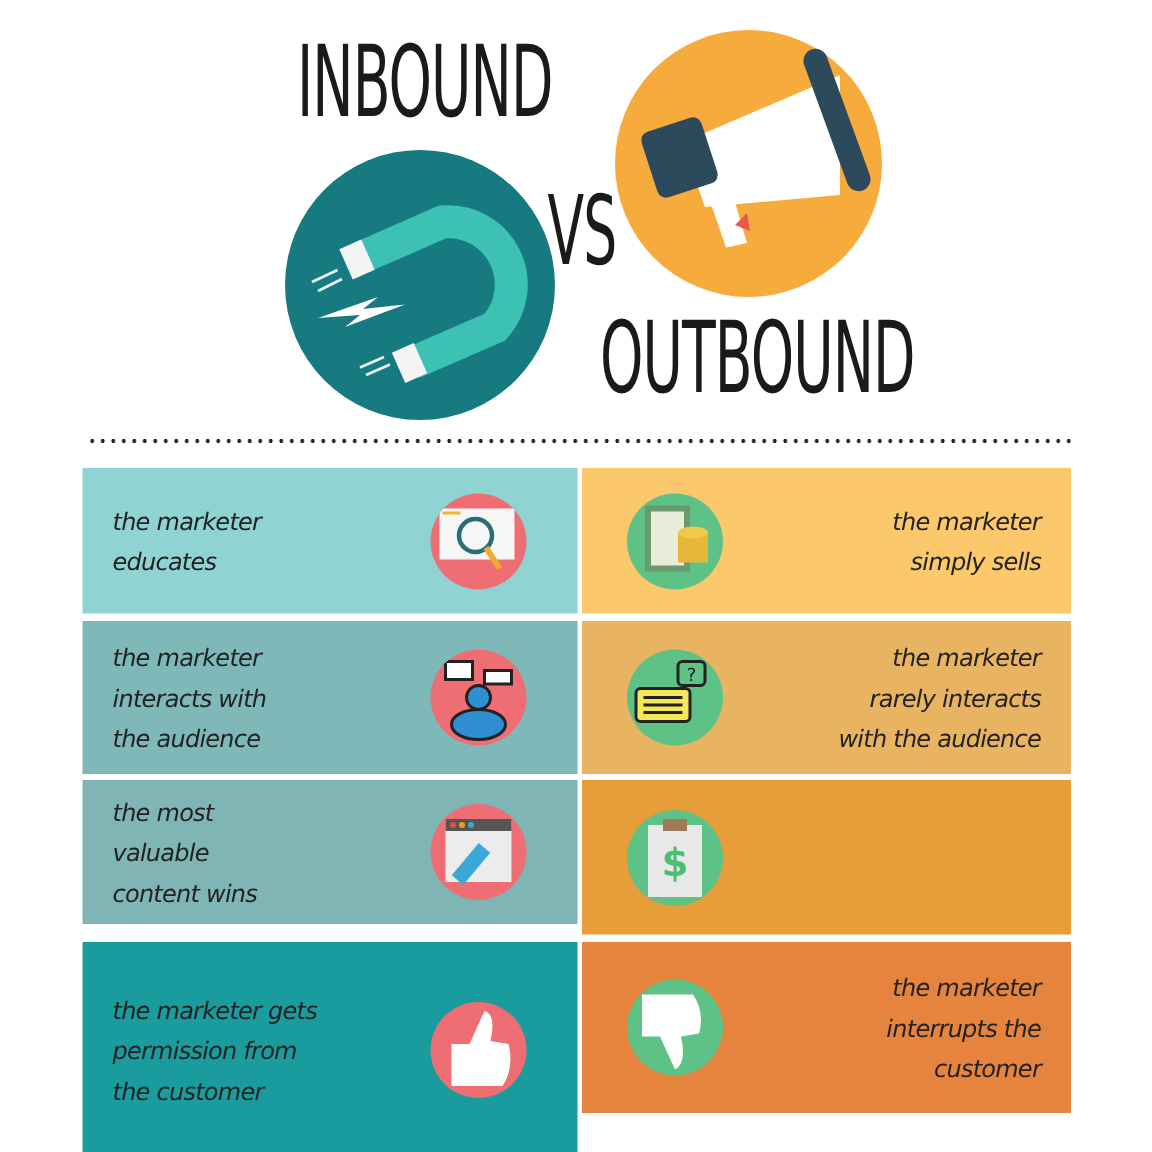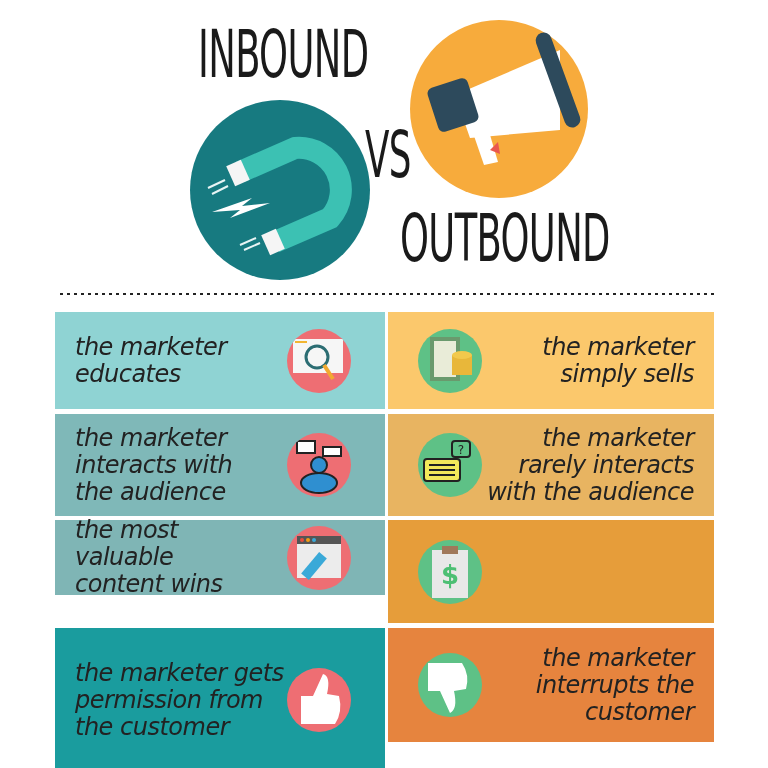--- a/index.html
+++ b/index.html
@@ -6,21 +6,21 @@
   body { width: 768px; height: 768px; background: #ffffff; position: relative; overflow: hidden; font-family: "DejaVu Sans", sans-serif; }
   .title { position: absolute; font-family: "DejaVu Sans Condensed", "DejaVu Sans", sans-serif; font-weight: normal; color: #1a1a1a; letter-spacing: -1px; transform: scaleX(0.62); transform-origin: left top; }
   #title-inbound { left: 198px; top: 16px; font-size: 66px; }
   #title-vs { left: 365px; top: 118px; font-size: 64px; }
   #title-outbound { left: 400px; top: 200px; font-size: 66px; }
   .circle { position: absolute; border-radius: 50%; }
   #magnet-circle { left: 190px; top: 100px; width: 180px; height: 180px; background: #177a80; }
   #mega-circle { left: 410px; top: 20px; width: 178px; height: 178px; background: #f7ab3c; }
   .dots { position: absolute; left: 58px; top: 292px; width: 656px; height: 4px; background-image: radial-gradient(circle, #222 1.2px, transparent 1.4px); background-size: 7px 4px; }
   .panel { position: absolute; display: flex; align-items: center; }
-  .panel .txt { font-family: "DejaVu Sans", sans-serif; font-style: italic; font-weight: 200; color: #222; font-size: 24px; line-height: 27px; letter-spacing: -0.5px; white-space: pre-line; }
+  .panel .txt { font-family: "DejaVu Sans", sans-serif; font-style: italic; font-weight: 200; color: #222; font-size: 16px; line-height: 27px; letter-spacing: -0.5px; white-space: pre-line; }
   .left { left: 55px; width: 330px; padding-left: 20px; }
   .right { left: 388px; width: 326px; justify-content: flex-end; padding-right: 20px; }
   .right .txt { text-align: right; }
   .icon { position: absolute; width: 64px; height: 64px; border-radius: 50%; top: 50%; margin-top: -32px; overflow: hidden; }
   .left .icon { left: 232px; background: #ee6e73; }
   .right .icon { left: 30px; background: #5ec186; }
 </style>
 </head>
 <body>
 
@@ -71,21 +71,21 @@
 the audience</div>
   <div class="icon">
     <svg width="64" height="64" viewBox="0 0 64 64">
         <rect x="10" y="8" width="18" height="12" fill="#fff" stroke="#222" stroke-width="2"></rect>
         <rect x="36" y="14" width="18" height="9" fill="#fff" stroke="#222" stroke-width="2"></rect>
         <ellipse cx="32" cy="50" rx="18" ry="10" fill="#2f8fd0" stroke="#222" stroke-width="2"></ellipse>
         <circle cx="32" cy="32" r="8" fill="#2f8fd0" stroke="#222" stroke-width="2"></circle>
       </svg>
   </div>
 </div>
-<div class="panel left" style="top:520px;height:75px;background:#7fb5b5">
+<div class="panel left" style="top:520px;height:96px;background:#7fb5b5">
   <div class="txt">the most
 valuable
 content wins</div>
   <div class="icon">
     <svg width="64" height="64" viewBox="0 0 64 64">
         <rect x="10" y="10" width="44" height="42" fill="#ececec"></rect>
         <rect x="10" y="10" width="44" height="8" fill="#555"></rect>
         <circle cx="15" cy="14" r="2" fill="#e74c3c"></circle>
         <circle cx="21" cy="14" r="2" fill="#f39c12"></circle>
         <circle cx="27" cy="14" r="2" fill="#3aa9d8"></circle>

